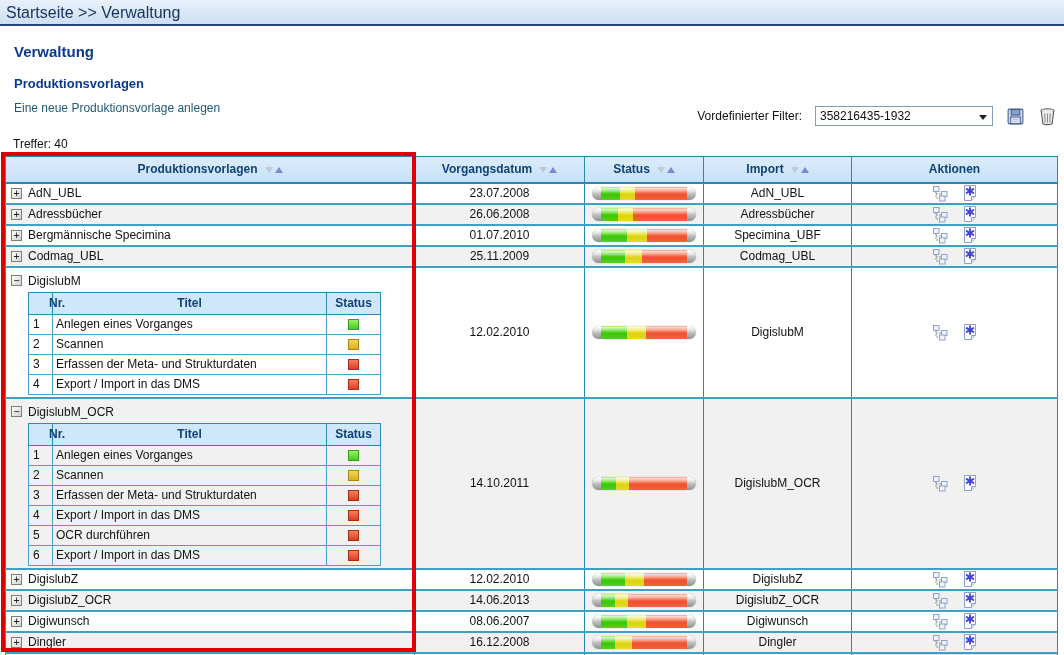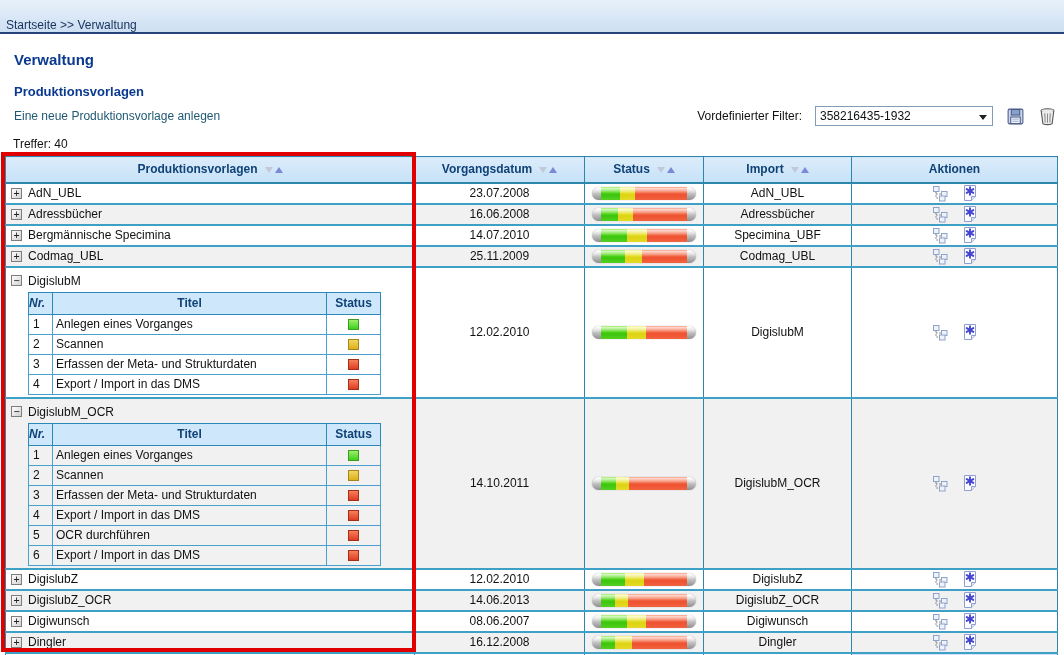--- a/index.html
+++ b/index.html
@@ -4,21 +4,21 @@
 <style>
   * { box-sizing: border-box; }
   html,body { margin:0; padding:0; }
   body {
     width:1064px; height:655px; overflow:hidden; position:relative;
     background:#fff; font-family:"Liberation Sans", sans-serif; color:#111;
   }
 
   
   .crumbbar {
-    height:34px; padding:18px 6px 0 6px; font-size:12px; color:#16325c;
+    height:26px; padding:4px 6px 0 6px; font-size:16px; color:#16325c;
     background:linear-gradient(#e8f1fb,#cddff2);
     border-bottom:2px solid #27437c;
   }
   .crumbbar a { color:#16325c; text-decoration:none; cursor:pointer; }
 
   
   .page-title { margin:17px 0 0 14px; font-size:15px; font-weight:bold; color:#0a3a8f; }
   .section-title { margin:16px 0 0 14px; font-size:13px; font-weight:bold; color:#0a3a8f; }
   .new-link { display:inline-block; margin:10px 0 0 14px; font-size:12px; color:#1f5873; cursor:pointer; text-decoration:none; }
 
@@ -71,21 +71,21 @@
 
   td.c-exp { vertical-align:top; }
   td.c-exp .row-head { margin-top:4px; }
 
   
   table.sub { border-collapse:collapse; margin:4px 0 0 22px; table-layout:fixed; width:352px; }
   table.sub th {
     background:#cfe7fa; color:#0f4277; font-size:12px; font-weight:bold;
     height:22px; border:1px solid #2a89b8; cursor:default;
   }
-  table.sub th.h-nr { text-align:left; padding-left:0;font-style:italic; }
+  table.sub th.h-nr { text-align:left; padding-left:20px; }
   table.sub td { height:20px; border:1px solid #4aa0cc; font-size:12px; background:inherit; padding:0 3px; }
   table.sub td.t-nr { padding-left:4px; }
   table.sub td.t-status { text-align:center; }
   .sq { display:inline-block; width:11px; height:11px; vertical-align:middle; }
   .sq.green  { background:linear-gradient(180deg,#9bf06a,#3ecf1f); border:1px solid #3d9c20; }
   .sq.yellow { background:linear-gradient(180deg,#f3d560,#dcb016); border:1px solid #a8841a; }
   .sq.red    { background:linear-gradient(180deg,#f87f5e,#e03c22); border:1px solid #a33016; }
 
   
   .pill {
@@ -239,21 +239,21 @@
             </div>
           </td>
         </tr>
         <tr class="alt simple">
           <td>
             <div class="row-head">
               <span class="toggle">+</span>
               <span class="row-label">Adressbücher</span>
             </div>
           </td>
-          <td class="c-center">16.06.2008</td>
+          <td class="c-center">26.06.2008</td>
           <td class="c-center">
             <div class="pill">
               <span class="cap"></span>
               <span class="bar">
                 <span class="seg g" style="width: 20%;"></span>
                 <span class="seg y" style="width: 17%;"></span>
                 <span class="seg r" style="width: 63%;"></span>
               </span>
               <span class="cap"></span>
             </div>
@@ -283,21 +283,21 @@
             </div>
           </td>
         </tr>
         <tr class="simple">
           <td>
             <div class="row-head">
               <span class="toggle">+</span>
               <span class="row-label">Bergmännische Specimina</span>
             </div>
           </td>
-          <td class="c-center">14.07.2010</td>
+          <td class="c-center">01.07.2010</td>
           <td class="c-center">
             <div class="pill">
               <span class="cap"></span>
               <span class="bar">
                 <span class="seg g" style="width: 30%;"></span>
                 <span class="seg y" style="width: 24%;"></span>
                 <span class="seg r" style="width: 46%;"></span>
               </span>
               <span class="cap"></span>
             </div>

